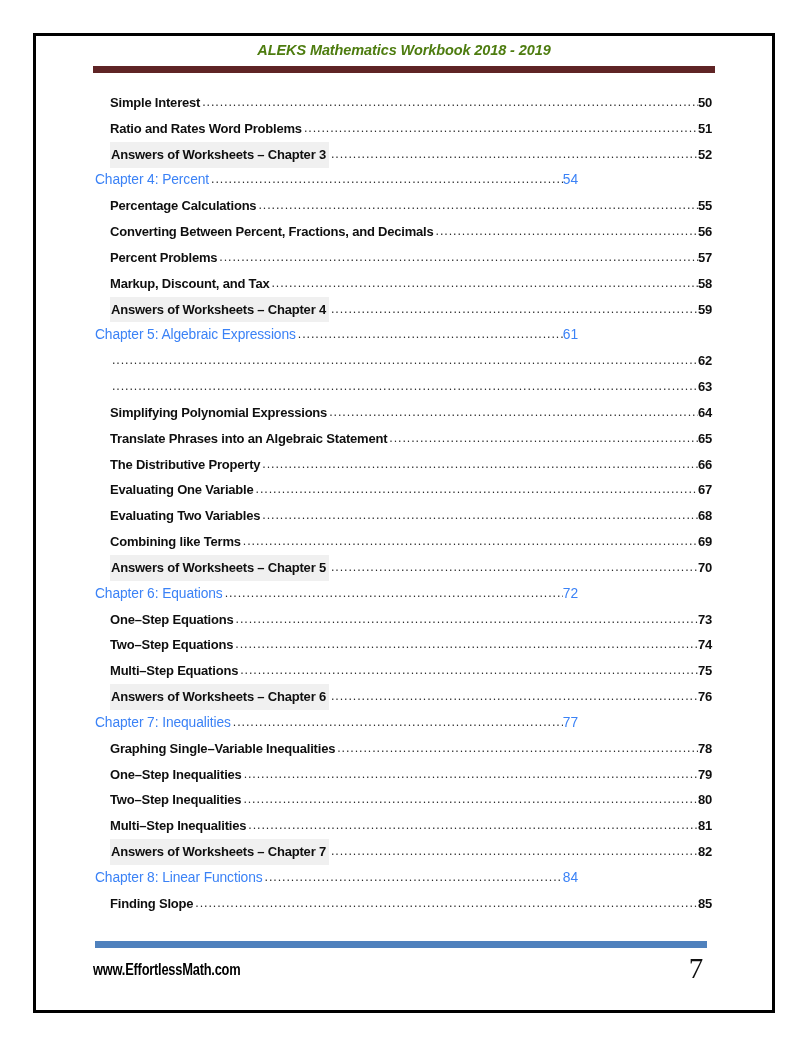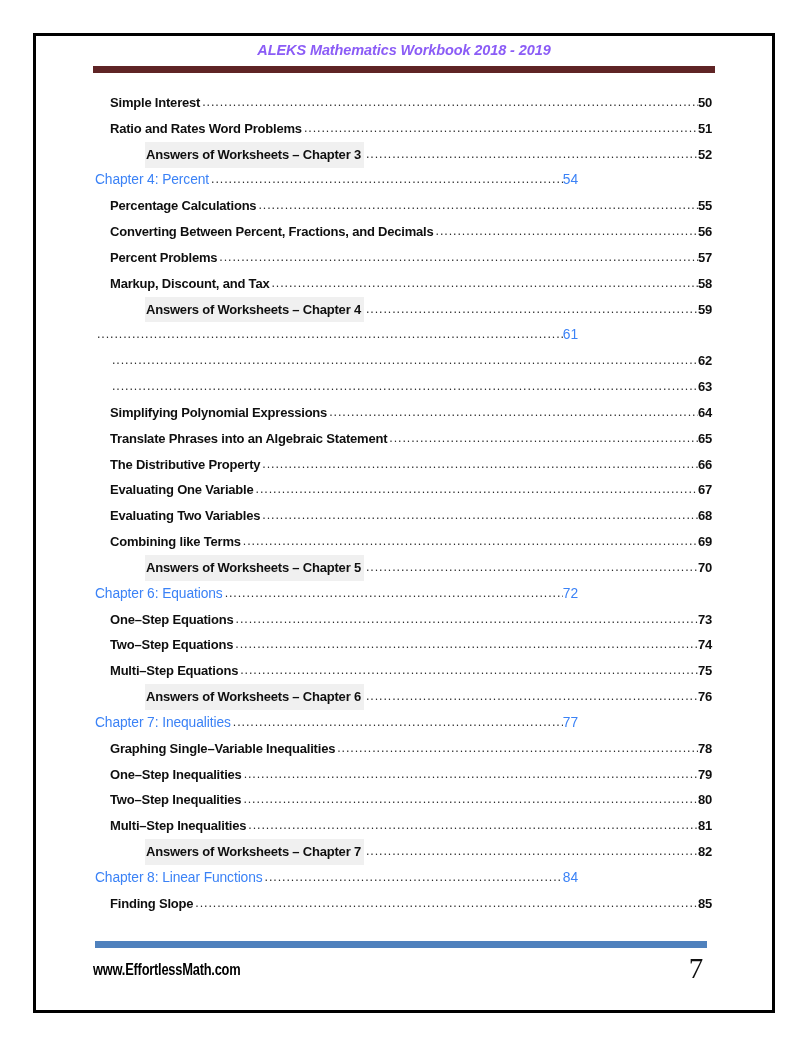--- a/index.html
+++ b/index.html
@@ -27,21 +27,21 @@
   }
   .header-title {
     position: absolute;
     left: 93px; top: 42px;
     width: 622px;
     text-align: center;
     font-weight: bold;
     font-style: italic;
     font-size: 14.5px;
     letter-spacing: -0.1px;
-    color: #8b5cf6;
+    color: #4d7c0f;
     white-space: nowrap;
   }
   .title-rule {
     position: absolute;
     left: 93px; top: 66px;
     width: 622px; height: 7px;
     background: var(--rule-maroon);
   }
   .toc {
     position: absolute;
@@ -92,21 +92,20 @@
   .toc-row.chapter .label,
   .toc-row.chapter .pagenum {
     font-weight: normal;
     font-size: 13.8px;
     color: #3b82f6;
     letter-spacing: -0.1px;
   }
   .label.hl {
     background: var(--hl-gray);
     padding: 0 3px 0 1px;
-    margin-left: 35px;
   }
   .footer-bar {
     position: absolute;
     left: 95px; top: 941px;
     width: 612px; height: 7px;
     background: var(--bar-blue);
   }
   .footer-site {
     position: absolute;
     left: 93px; top: 960px;
@@ -178,20 +177,21 @@
       <span class="label">Markup, Discount, and Tax</span>
       <span class="leader"></span>
       <span class="pagenum">58</span>
     </div>
     <div class="toc-row sub">
       <span class="label hl">Answers of Worksheets – Chapter 4</span>
       <span class="leader"></span>
       <span class="pagenum">59</span>
     </div>
     <div class="toc-row chapter">
+      <span class="label">Chapter 5: Algebraic Expressions</span>
       <span class="leader"></span>
       <span class="pagenum">61</span>
     </div>
     <div class="toc-row sub">
       <span class="leader"></span>
       <span class="pagenum">62</span>
     </div>
     <div class="toc-row sub">
       <span class="leader"></span>
       <span class="pagenum">63</span>

